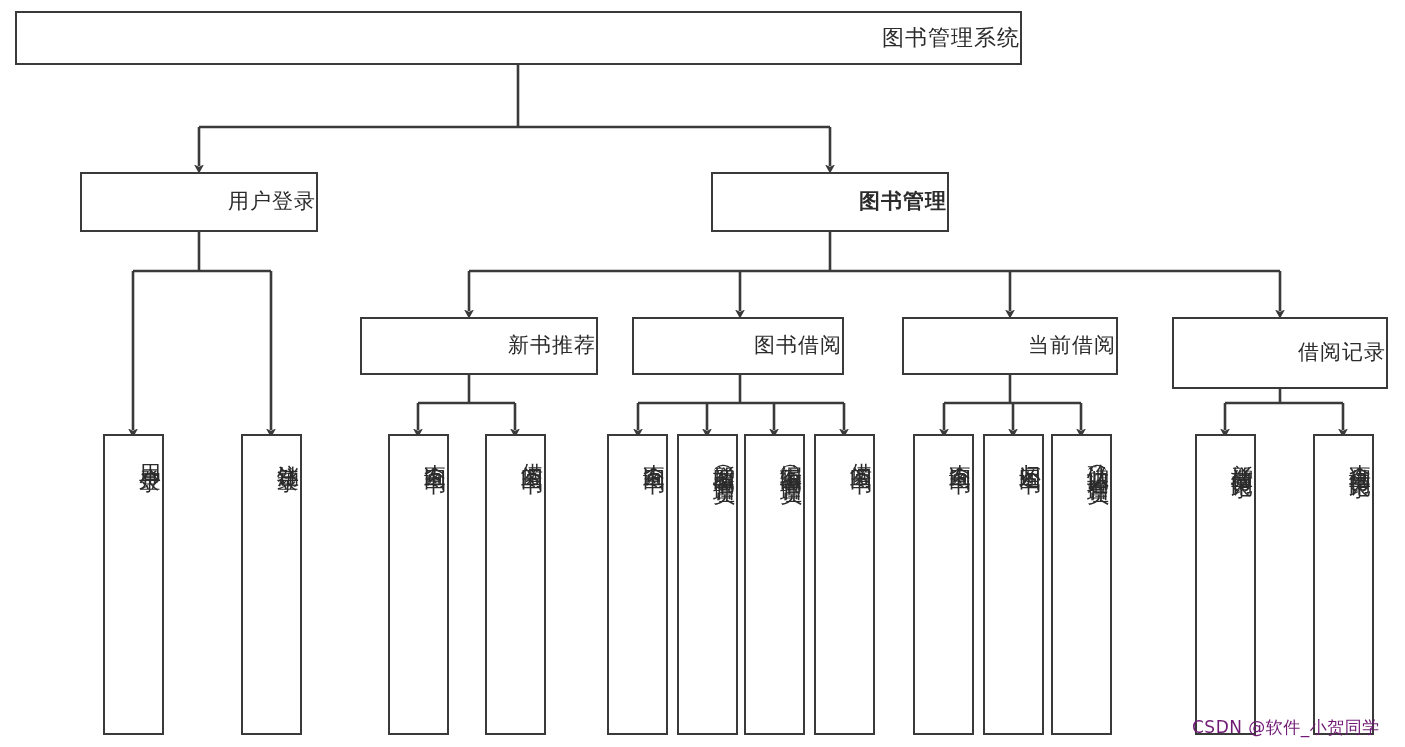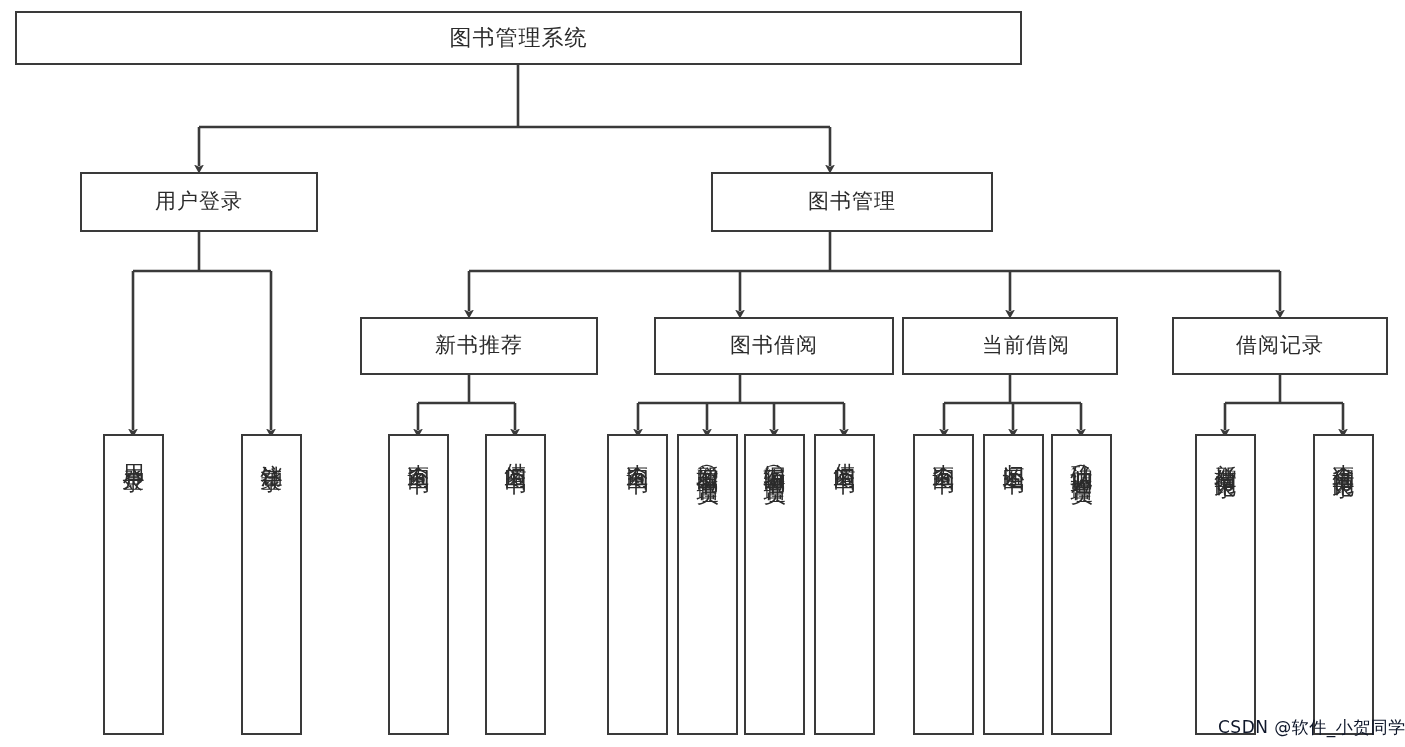--- a/index.html
+++ b/index.html
@@ -26,21 +26,21 @@
     height: 747px;
     pointer-events: none;
   }
   .node {
     position: absolute;
     box-sizing: border-box;
     background: #ffffff;
     border: 2px solid #3a3a3a;
     display: flex;
     align-items: center;
-    justify-content: center;
+    justify-content: flex-end;
     color: #2b2b2b;
   }
   .node.horiz {
     font-size: 21px;
     letter-spacing: 1px;
     line-height: 1.2;
   }
   .node.root {
     font-size: 22px;
   }
@@ -53,25 +53,24 @@
     text-orientation: upright;
     font-size: 22px;
     line-height: 1.08;
     letter-spacing: 3px;
     white-space: nowrap;
     display: block;
   }
   .watermark {
     position: absolute;
     font-size: 17px;
-    color: #0f172a;
+    color: #701a75;
     white-space: nowrap;
     letter-spacing: 0.5px;
     font-family: "DejaVu Sans", "Liberation Sans", sans-serif;
-    margin-left: 26px;
   }
 </style>
 </head>
 <body>
 
 <div id="canvas">
 
   <svg id="edges" viewBox="0 0 1405 747">
     <defs>
       <marker id="arrow" markerWidth="12" markerHeight="12" refX="1.5" refY="5" orient="auto" markerUnits="userSpaceOnUse">
@@ -137,37 +136,37 @@
   </svg>
 
   <div class="node horiz root" style="left:15px; top:11px; width:1007px; height:54px;">
     <span>图书管理系统</span>
   </div>
 
   <div class="node horiz" style="left:80px; top:172px; width:238px; height:60px;">
     <span>用户登录</span>
   </div>
 
-  <div class="node horiz" style="left:711px; top:172px; width:282px; height:60px;">
+  <div class="node horiz" style="left:711px; top:172px; width:238px; height:60px;font-weight:bold;">
     <span>图书管理</span>
   </div>
 
   <div class="node horiz" style="left:360px; top:317px; width:238px; height:58px;">
     <span>新书推荐</span>
   </div>
 
-  <div class="node horiz" style="left:632px; top:317px; width:240px; height:58px;margin-left:22px;">
+  <div class="node horiz" style="left:632px; top:317px; width:212px; height:58px;">
     <span>图书借阅</span>
   </div>
 
   <div class="node horiz" style="left:902px; top:317px; width:216px; height:58px;padding-left:32px;">
     <span>当前借阅</span>
   </div>
 
-  <div class="node horiz" style="left:1172px; top:317px; width:216px; height:58px;">
+  <div class="node horiz" style="left:1172px; top:317px; width:216px; height:72px;">
     <span>借阅记录</span>
   </div>
 
   <div class="node vert" style="left:103px; top:434px; width:61px; height:301px;">
     <span class="vtext">用户登录</span>
   </div>
 
   <div class="node vert" style="left:241px; top:434px; width:61px; height:301px;">
     <span class="vtext">注销登录</span>
   </div>

